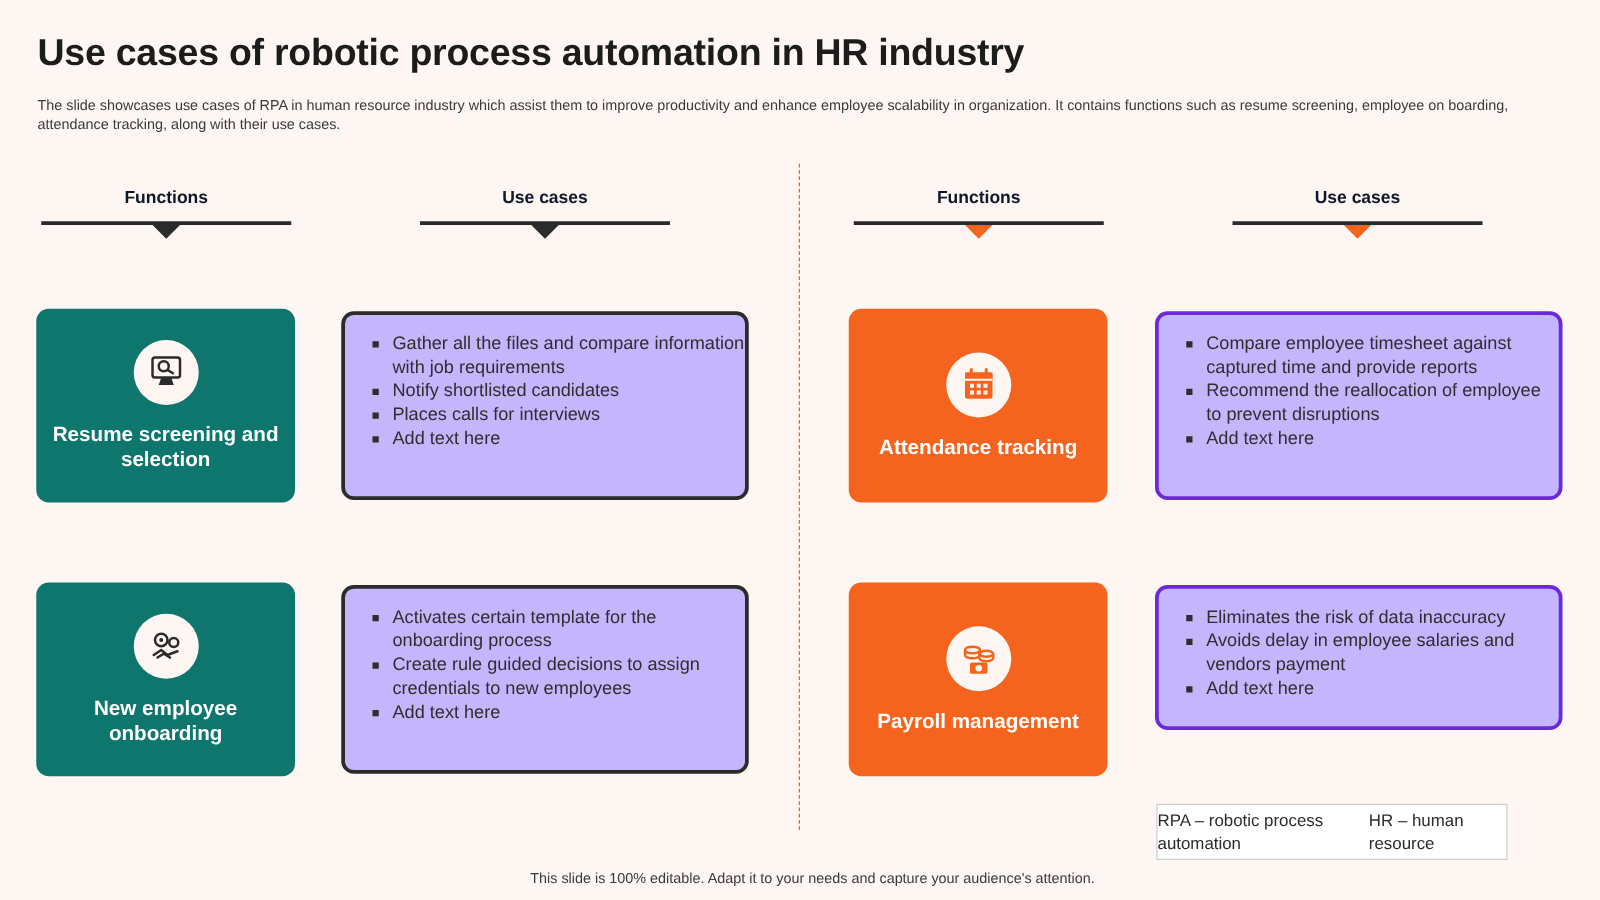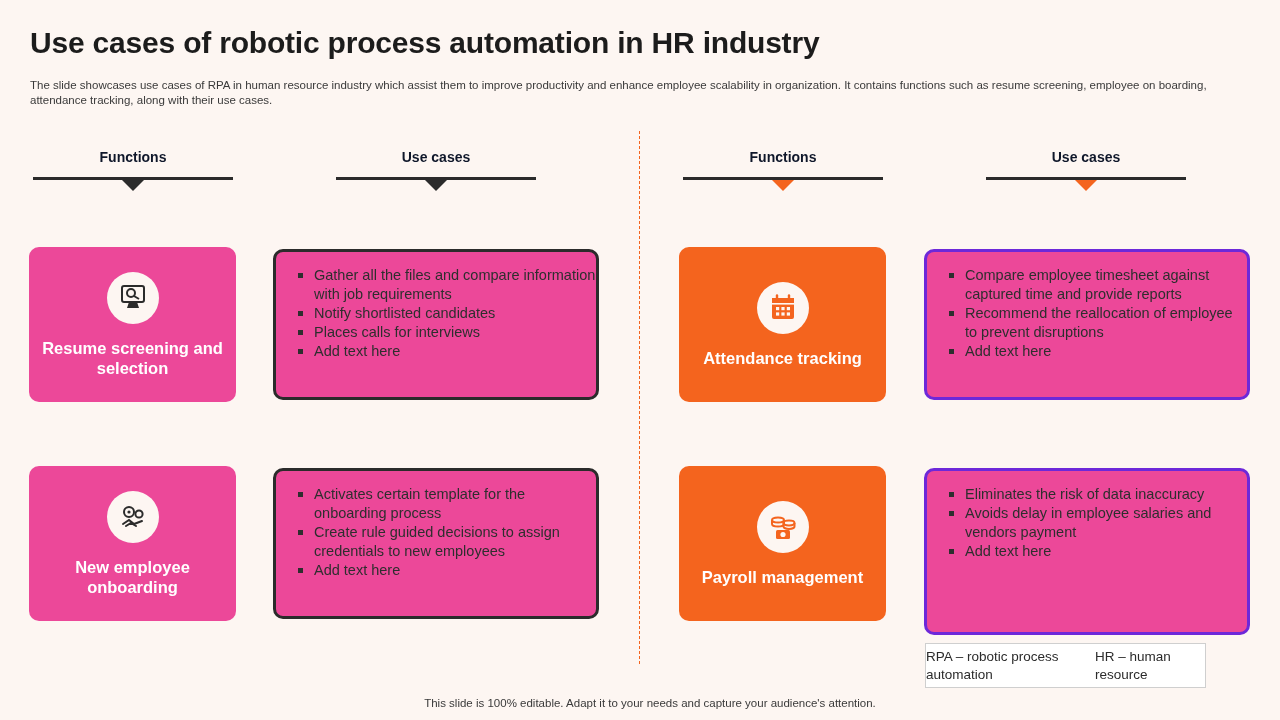--- a/index.html
+++ b/index.html
@@ -70,42 +70,42 @@
 
   .fn-card {
     position:absolute;
     width:207px; height:155px;
     border-radius:10px;
     display:flex;
     flex-direction:column;
     align-items:center;
     justify-content:center;
   }
-  .fn-card.dark { background:#ec4899; }
+  .fn-card.dark { background:#0f766e; }
   .fn-card.orange { background:#f4641e; }
   .fn-icon {
     width:52px; height:52px;
     border-radius:50%;
     background:#fdf6f2;
     display:flex; align-items:center; justify-content:center;
     margin-bottom:14px;
   }
   .fn-label {
     color:#ffffff;
     font-size:16.5px;
     font-weight:bold;
     text-align:center;
     line-height:20px;
   }
 
   .uc-card {
     position:absolute;
     width:326px;
     border-radius:10px;
-    background:#ec4899;
+    background:#c4b5fd;
     padding:14px 0 14px 18px;
   }
   .uc-card.dark { border:3px solid #2b2b2b; }
   .uc-card.orange { border:3px solid #6d28d9; }
   .uc-card ul {
     list-style:none;
     margin:0; padding:0;
   }
   .uc-card li {
     position:relative;
@@ -257,21 +257,21 @@
       <path d="M4 7 v4 c0 1.4 2.7 2.6 6 2.6 s6-1.2 6-2.6 V7" fill="none" stroke="#f4641e" stroke-width="2"></path>
       <ellipse cx="21" cy="10" rx="5.5" ry="2.4" fill="none" stroke="#f4641e" stroke-width="2"></ellipse>
       <path d="M15.5 10 v3.6 c0 1.3 2.5 2.4 5.5 2.4 s5.5-1.1 5.5-2.4 V10" fill="none" stroke="#f4641e" stroke-width="2"></path>
       <rect x="8" y="17" width="14" height="9" rx="1.5" fill="#f4641e"></rect>
       <circle cx="15" cy="21.5" r="2.6" fill="#fdf6f2"></circle>
     </svg>
   </div>
   <div class="fn-label">Payroll management</div>
 </div>
 
-<div class="uc-card orange" style="left:924px; top:468px; height:167px;">
+<div class="uc-card orange" style="left:924px; top:468px; height:116px;">
   <ul>
     <li>Eliminates the risk of data inaccuracy</li>
     <li>Avoids delay in employee salaries and vendors payment</li>
     <li>Add text here</li>
   </ul>
 </div>
 
 <div class="legend">
   <div>RPA – robotic process automation</div>
   <div>HR – human resource</div>

